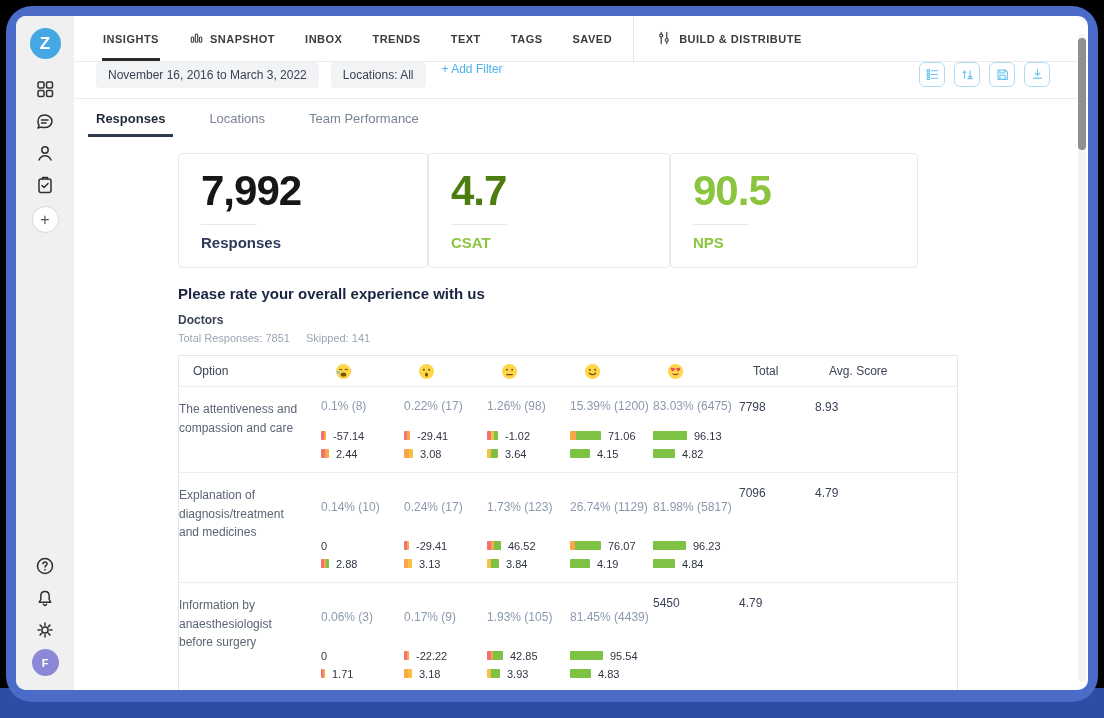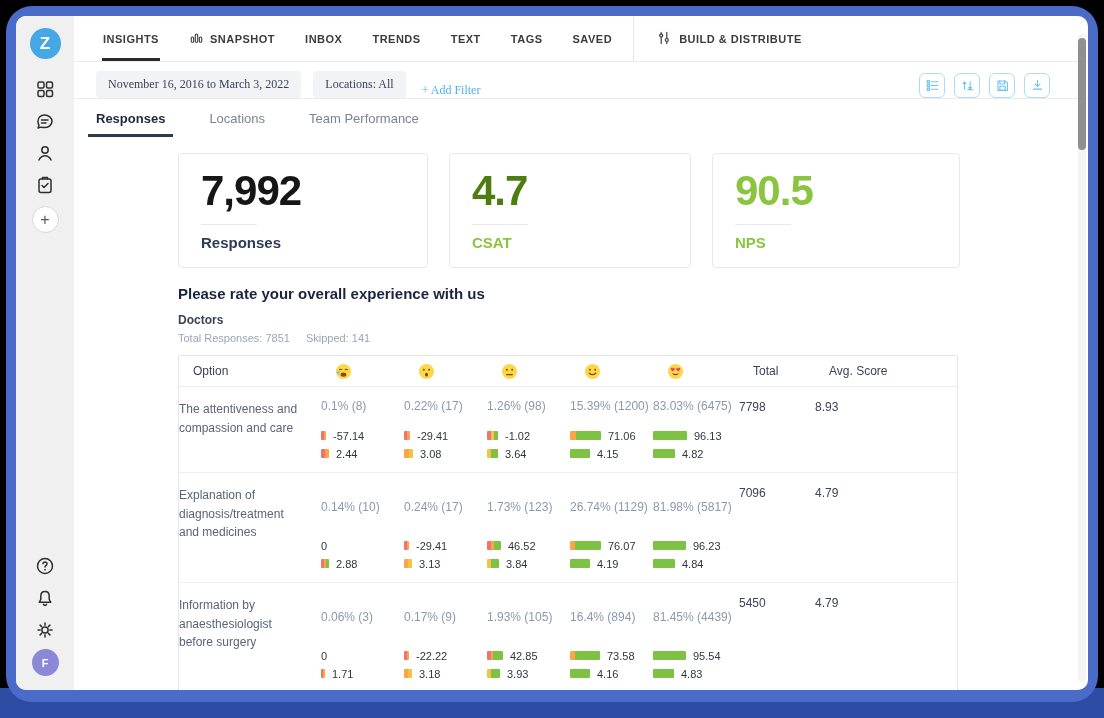--- a/index.html
+++ b/index.html
@@ -24,35 +24,35 @@
   .topnav { height:46px; border-bottom:1px solid #ebebeb; display:flex; align-items:stretch; padding-left:14px; flex:none; }
   .nav-items { display:flex; align-items:stretch; }
   .nav-item { position:relative; display:flex; align-items:center; gap:6px; padding:0 15px; font-size:11px; font-weight:700; letter-spacing:.5px; color:#3b3b3b; cursor:pointer; white-space:nowrap; }
   .nav-item.active::after { content:""; position:absolute; left:14px; right:14px; bottom:0; height:3px; background:#2b2b2b; }
   .nav-vdiv { width:1px; background:#e6e6e6; margin:0 6px; }
   .build-item { display:flex; align-items:center; gap:7px; padding:0 16px; font-size:11px; font-weight:700; letter-spacing:.5px; color:#3b3b3b; cursor:pointer; white-space:nowrap; }
   .topnav-spacer { flex:1; }
   .survey-select { align-self:center; margin-right:26px; display:flex; align-items:center; gap:26px; background:#f2f3f5; border-radius:4px; padding:7px 12px; font-size:12px; font-weight:700; color:#2f3542; cursor:pointer; white-space:nowrap; }
   .survey-select .chev { display:flex; }
 
-  .filterbar { height:37px; border-bottom:1px solid #ebebeb; display:flex; align-items:flex-end; padding:0 38px 0 22px; gap:12px; flex:none;font-family:Liberation Serif, serif; }
+  .filterbar { height:37px; border-bottom:1px solid #ebebeb; display:flex; align-items:flex-start; padding:0 38px 0 22px; gap:12px; flex:none; }
   .pill { background:#f2f3f5; border-radius:4px; padding:6px 12px; font-size:12px; color:#3c4257; cursor:pointer; white-space:nowrap; }
   .add-filter { font-size:12px; color:#4db3f0; cursor:pointer; margin-left:4px; }
   .fb-spacer { flex:1; }
   .fb-actions { display:flex; gap:9px; }
   .fb-btn { width:26px; height:25px; border:1px solid #aedcf6; border-radius:6px; background:#fff; display:flex; align-items:center; justify-content:center; cursor:pointer; }
 
   .tabs { height:38px; display:flex; align-items:stretch; padding-left:22px; gap:44px; flex:none; }
   .tab { position:relative; display:flex; align-items:center; font-size:13px; color:#7a8494; cursor:pointer; }
   .tab.active { color:#1f2937; font-weight:700; }
   .tab.active::after { content:""; position:absolute; left:-8px; right:-8px; bottom:0; height:3px; background:#2e3a4e; }
 
   .content { flex:1; overflow:hidden; padding:16px 0 0 104px; }
 
-  .cards { display:flex; gap:21px; }
+  .cards { display:flex; }
   .card { border:1px solid #e6e8ec; border-radius:4px; height:115px; padding:14px 22px 0 22px; background:#fff; }
   .card-value { font-size:42px; font-weight:700; letter-spacing:-1px; line-height:1.1; }
   .card-div { width:56px; height:1px; background:#e6e8ec; margin:10px 0 9px 0; }
   .card-label { font-size:15px; font-weight:600; }
 
   .q-title { margin-top:17px; font-size:15px; font-weight:700; color:#1a2440; }
   .q-sub { margin-top:11px; font-size:12px; font-weight:700; color:#3a4254; }
   .q-meta { margin-top:5px; font-size:11px; color:#9aa6b5; display:flex; gap:16px; }
 
   .rtable { margin-top:11px; width:780px; border:1px solid #e2e5ea; border-radius:2px; background:#fff; }
@@ -549,38 +549,20 @@
                     <div class="bar-line">
                       <span class="mini-bar">
                         <span style="width: 4px; background: rgb(247, 193, 68);"></span>
                         <span style="width: 9px; background: rgb(125, 194, 67);"></span>
                       </span>
                       <span class="bar-val">3.93</span>
                     </div>
                   </div>
                 </div>
                 <div class="val-cell">
-                  <div class="pct">16.4% (894)</div>
-                  <div class="bars">
-                    <div class="bar-line">
-                      <span class="mini-bar">
-                        <span style="width: 5px; background: rgb(249, 166, 74);"></span>
-                        <span style="width: 25px; background: rgb(125, 194, 67);"></span>
-                      </span>
-                      <span class="bar-val">73.58</span>
-                    </div>
-                    <div class="bar-line">
-                      <span class="mini-bar">
-                        <span style="width: 20px; background: rgb(125, 194, 67);"></span>
-                      </span>
-                      <span class="bar-val">4.16</span>
-                    </div>
-                  </div>
-                </div>
-                <div class="val-cell">
                   <div class="pct">81.45% (4439)</div>
                   <div class="bars">
                     <div class="bar-line">
                       <span class="mini-bar">
                         <span style="width: 33px; background: rgb(125, 194, 67);"></span>
                       </span>
                       <span class="bar-val">95.54</span>
                     </div>
                     <div class="bar-line">
                       <span class="mini-bar">

